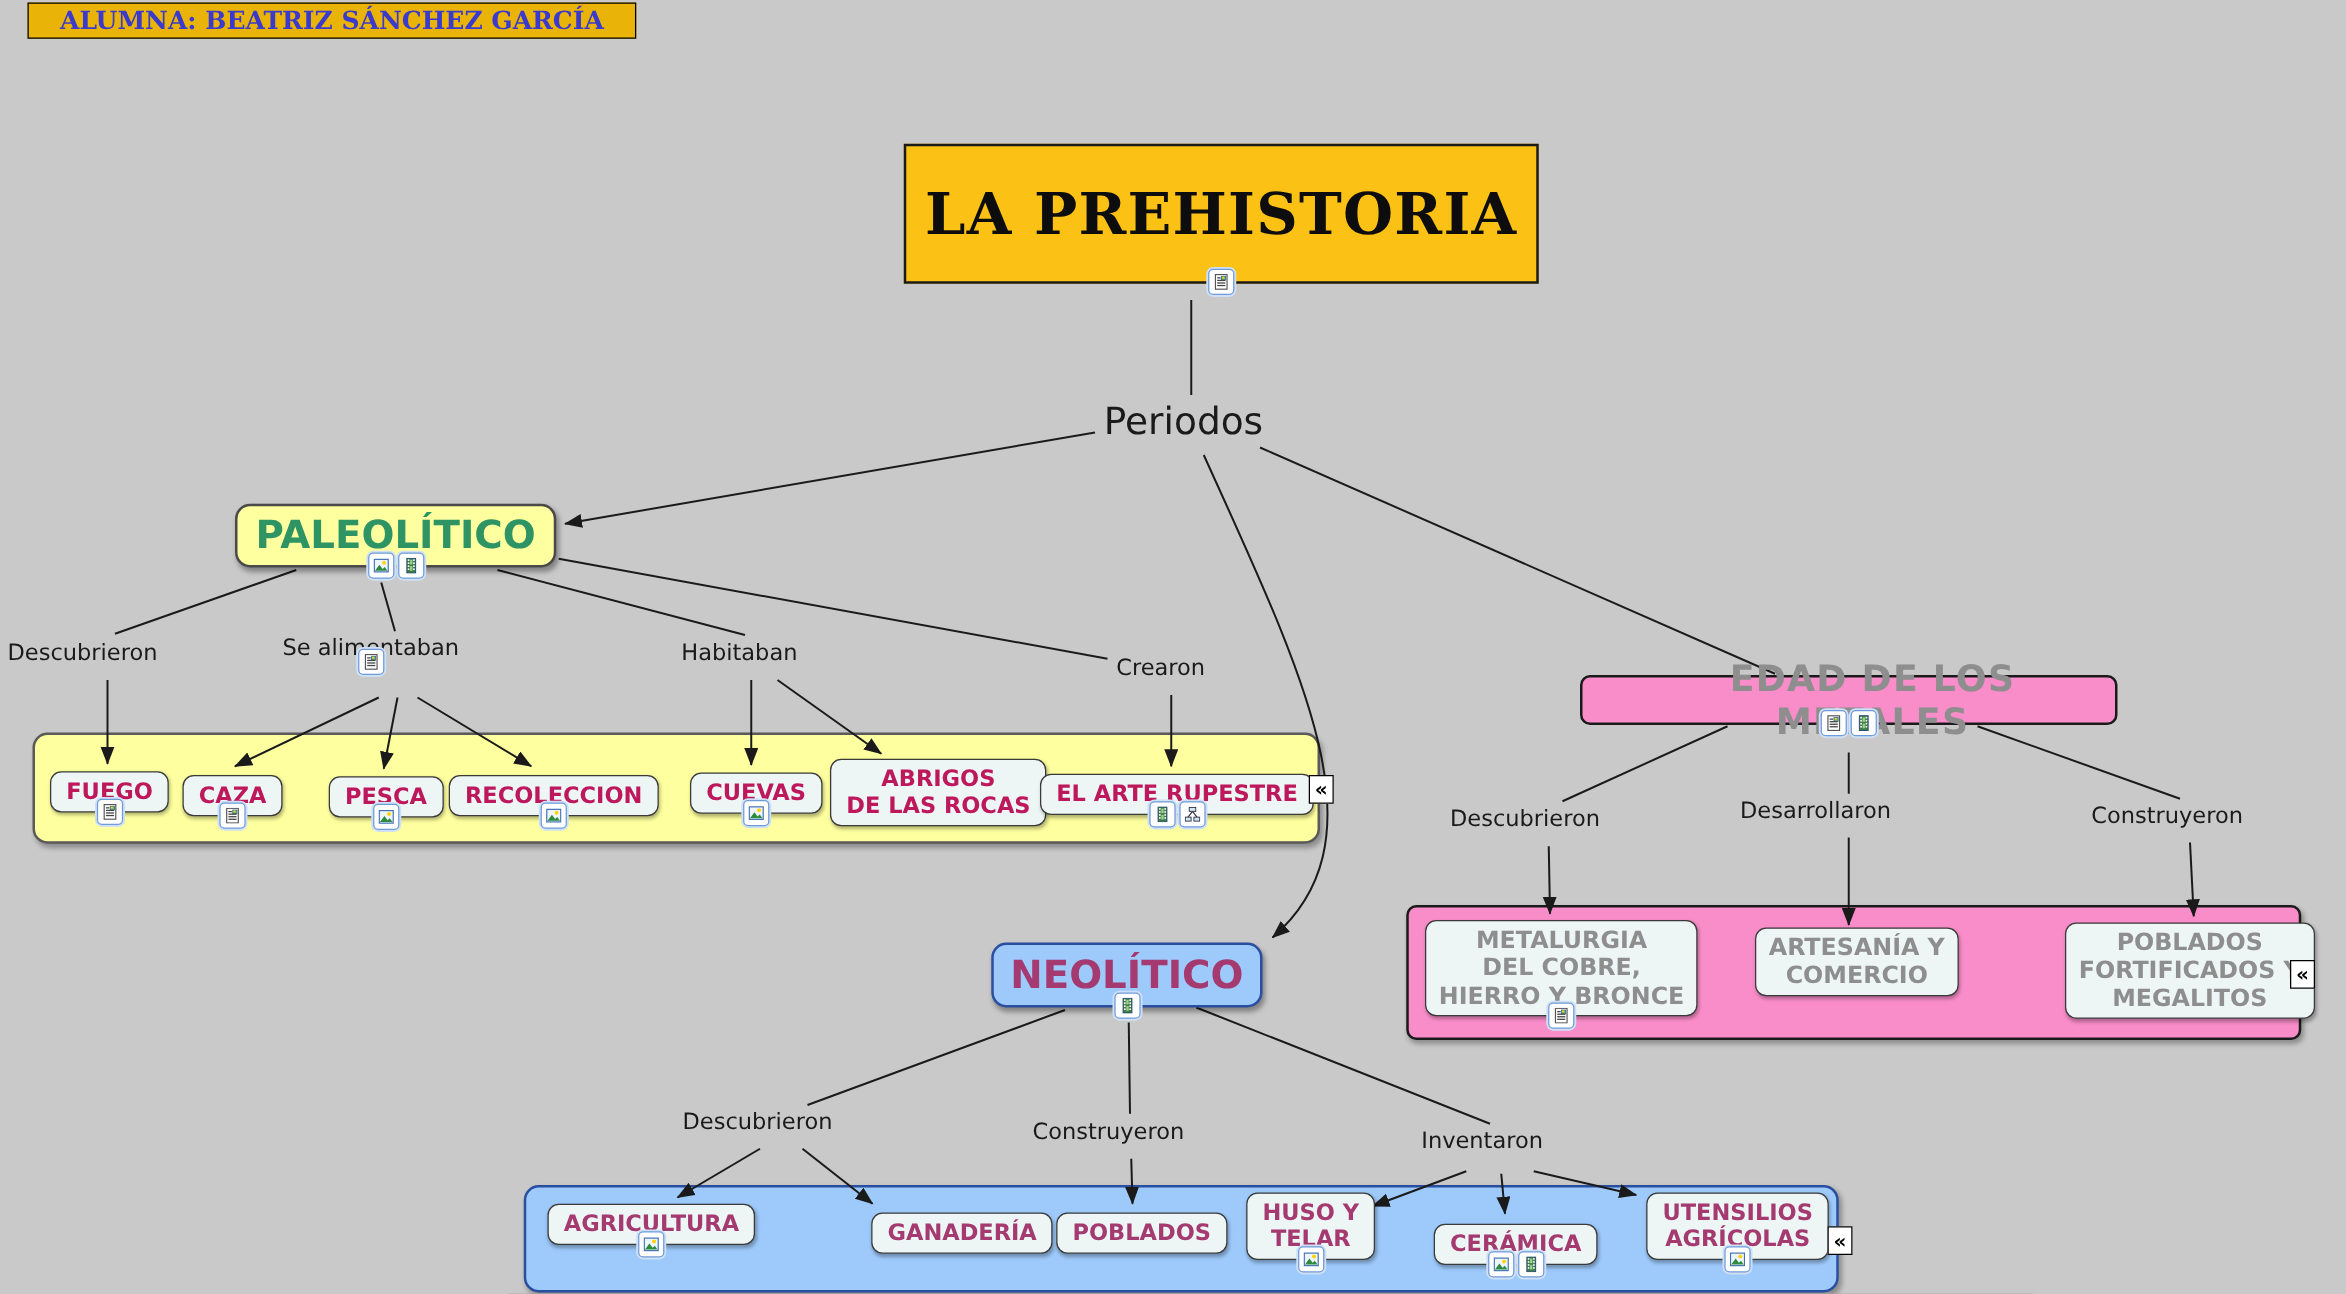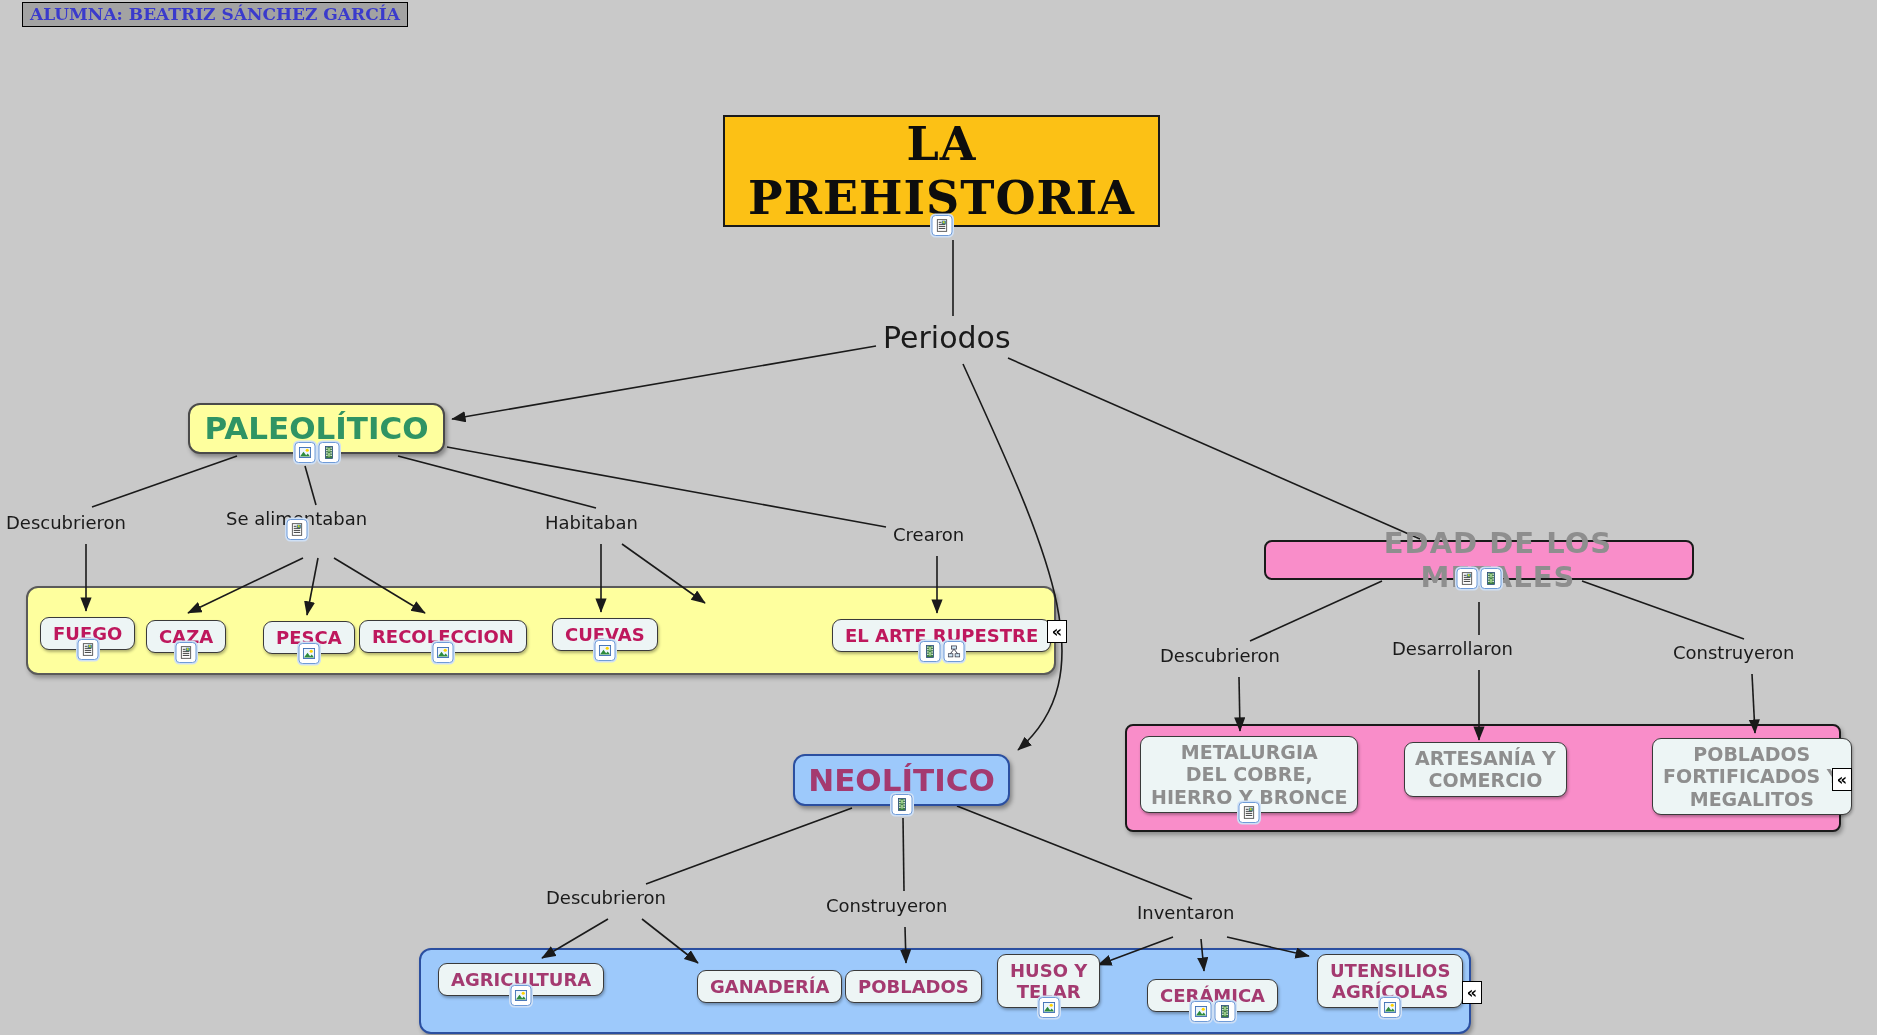--- a/index.html
+++ b/index.html
@@ -14,21 +14,21 @@
   
   .group{position:absolute;box-sizing:border-box;z-index:1;}
   .group.yellow{background:#feff9e;border:2px solid #5a5a5a;border-radius:12px;box-shadow:2px 3px 4px rgba(0,0,0,.3);}
   .group.pink{background:#f98dc9;border:2px solid #1a1a1a;border-radius:8px;box-shadow:2px 3px 4px rgba(0,0,0,.3);}
   .group.blue{background:#9dc9fb;border:2px solid #2b4fa0;border-radius:12px;box-shadow:2px 3px 4px rgba(0,0,0,.3);}
 
   
   .node{position:absolute;box-sizing:border-box;z-index:3;display:flex;align-items:center;justify-content:center;
         text-align:center;font-weight:bold;}
   .lbl{white-space:pre-line;line-height:1.18;}
-  .title-node{left:723px;top:115px;width:437px;height:112px;background:#fcc115;border:2px solid #1a1a1a;
+  .title-node{left:723px;top:115px;width:508px;height:112px;background:#fcc115;border:2px solid #1a1a1a;
         font-family:"DejaVu Serif",serif;font-size:46px;color:#0d0d0d;letter-spacing:1px;}
   .main{border-radius:12px;box-shadow:2px 3px 4px rgba(0,0,0,.35);}
   .paleo-node{left:188px;top:403px;width:257px;height:51px;background:#feff9e;border:2px solid #4a4a4a;
         font-size:31px;color:#2f9464;}
   .neo-node{left:793px;top:754px;width:217px;height:52px;background:#9dc9fb;border:2px solid #2b4fa0;
         font-size:31px;color:#a43a70;}
   .edad-node{left:1264px;top:540px;width:430px;height:40px;background:#f98dc9;border:2px solid #1a1a1a;
         border-radius:8px;font-size:29px;color:#8e8e8e;letter-spacing:1px;padding-left:38px;}
 
   
@@ -39,22 +39,22 @@
   .green{color:#be185d;}
   .magenta{color:#a43a70;}
   .graytx{color:#8e8e8e;}
   .pinkchild{font-size:19px;padding:4px 10px;}
 
   
   .link-label{position:absolute;z-index:3;color:#1a1a1a;font-size:18px;white-space:nowrap;}
   .root-link{font-size:30px;}
 
   
-  .student{position:absolute;left:22px;top:2px;z-index:3;background:#a3a3a3;border:1.5px solid #000;
-        padding:1px 7px 2px;font-family:"DejaVu Serif",serif;font-weight:bold;font-size:17px;color:#3a3acc;}
+  .student{position:absolute;left:22px;top:2px;z-index:3;background:#eab308;border:1.5px solid #000;
+        padding:1px 25px 2px;font-family:"DejaVu Serif",serif;font-weight:bold;font-size:20px;color:#3a3acc;}
 
   
   .icons{position:absolute;left:50%;bottom:-11px;transform:translateX(-50%);display:flex;gap:3px;z-index:4;}
   .res-icon{width:19px;height:19px;background:#fff;border:1px solid #6f9bd8;border-radius:4px;
         box-shadow:0 0 0 1.5px #cfe0f5;display:flex;align-items:center;justify-content:center;}
   .res-icon svg{width:13px;height:13px;display:block;}
 
   
   .collapse{position:absolute;z-index:5;width:18px;height:21px;background:#fff;border:1.5px solid #000;
         font-size:16px;font-weight:bold;color:#000;display:flex;align-items:center;justify-content:center;
@@ -241,20 +241,24 @@
   <div class="child green" style="left:552px;top:618px;">
     <span class="lbl">CUEVAS</span>
     <span class="icons">
         <span class="res-icon">
           <svg>
             <use href="#sym-image"></use>
           </svg>
         </span>
       </span>
   </div>
+  <div class="child green" style="left:664px;top:607px;">
+    <span class="lbl">ABRIGOS
+DE LAS ROCAS</span>
+  </div>
   <div class="child green" style="left:832px;top:619px;">
     <span class="lbl">EL ARTE RUPESTRE</span>
     <span class="icons">
       <span class="res-icon">
           <svg>
             <use href="#sym-film"></use>
           </svg>
         </span>
       <span class="res-icon">
           <svg>

